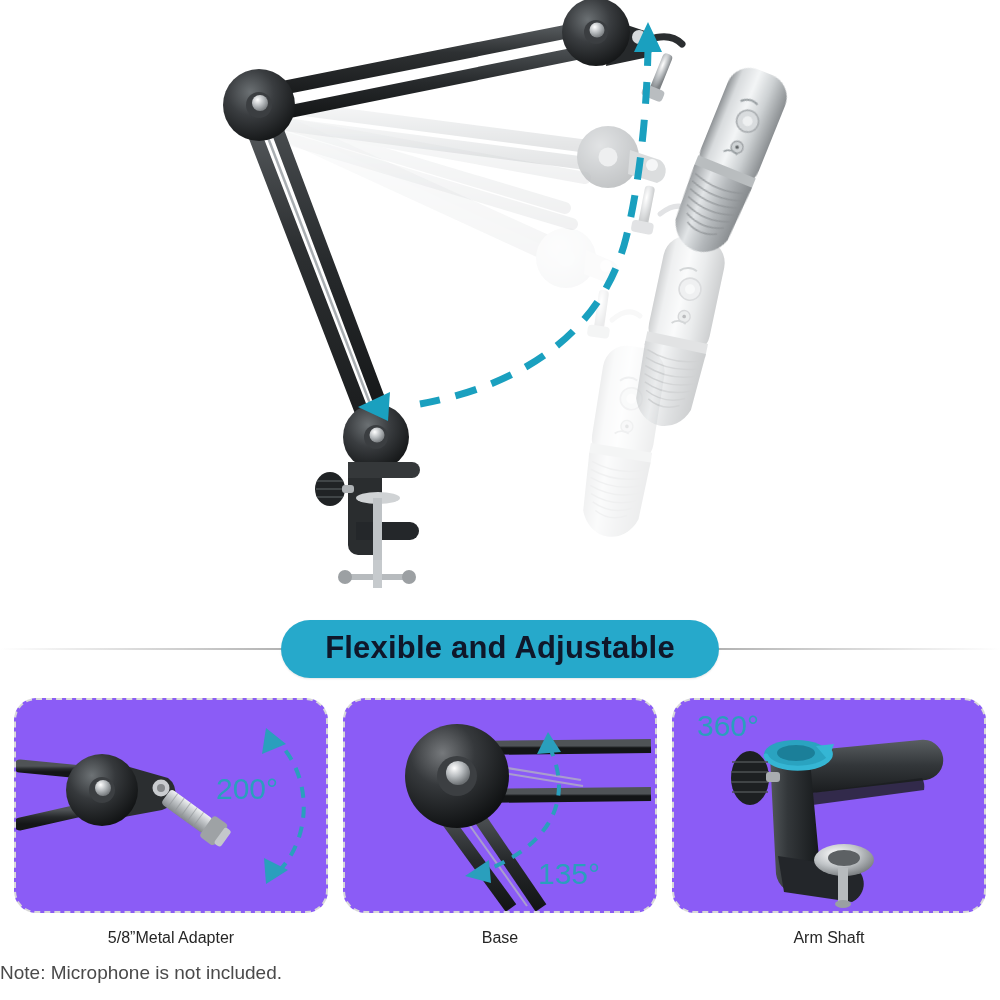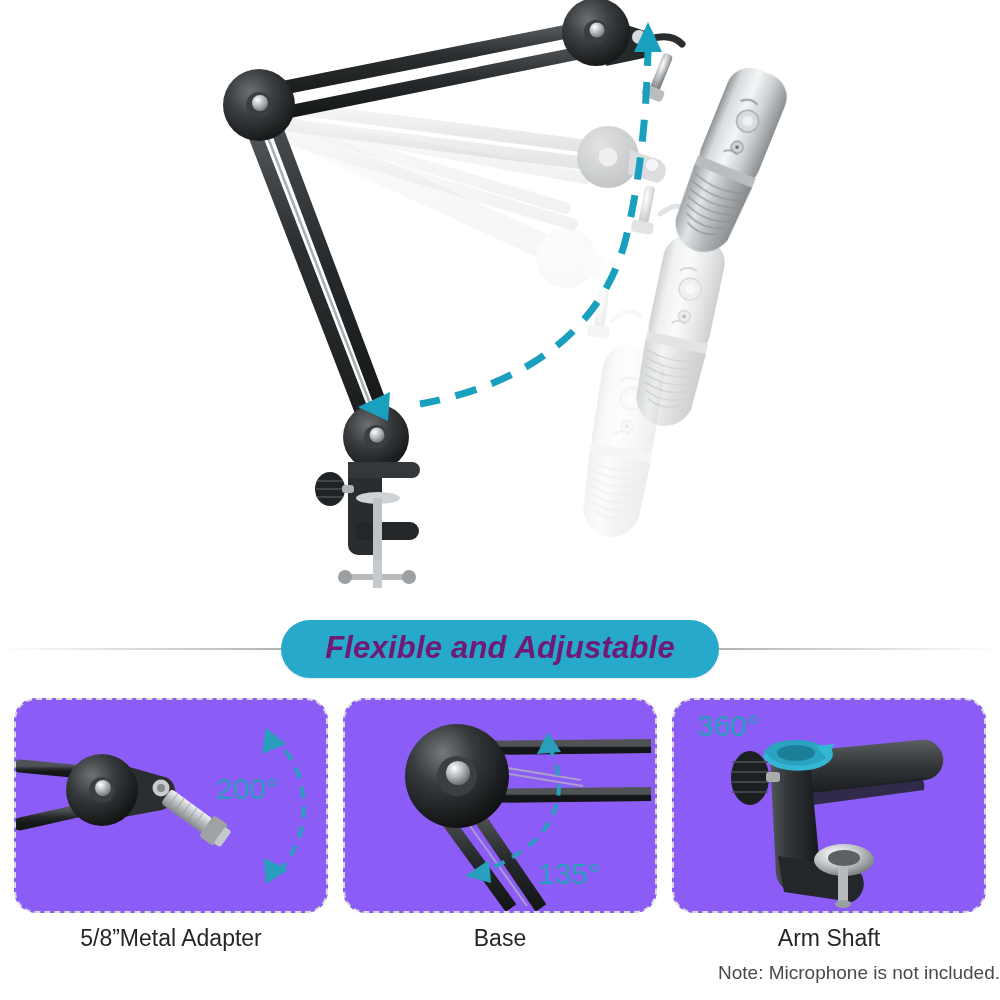--- a/index.html
+++ b/index.html
@@ -45,31 +45,30 @@
   .rule.left {
     background: linear-gradient(to right, rgba(200,200,200,0) 0%, rgba(185,185,185,0.85) 75%, rgba(170,170,170,0.95) 100%);
     margin-right: -14px;
   }
   .rule.right {
     background: linear-gradient(to left, rgba(200,200,200,0) 0%, rgba(185,185,185,0.85) 75%, rgba(170,170,170,0.95) 100%);
     margin-left: -14px;
   }
   .banner-pill {
     background: #26a9cb;
-    color: #701a75;
+    color: #0f172a;
     border-radius: 34px;
     padding: 9px 44px 12px 44px;
     font-size: 31px;
     font-weight: bold;
     letter-spacing: 0.2px;
     white-space: nowrap;
     box-shadow: 0 1px 2px rgba(0,0,0,0.10);
     z-index: 2;
     line-height: 1.2;
-    font-style: italic;
   }
 
   
   .panels {
     position: absolute;
     left: 0;
     top: 698px;
     width: 1000px;
     height: 222px;
     display: flex;
@@ -96,31 +95,31 @@
     width: 1000px;
     height: 42px;
     display: flex;
     justify-content: space-between;
     padding: 0 14px;
     box-sizing: border-box;
   }
   .caption {
     width: 314px;
     text-align: center;
-    font-size: 23px;
+    font-size: 16px;
     color: #262626;
     line-height: 36px;
   }
 
   .note {
     position: absolute;
     left: 0;
     top: 962px;
     width: 1000px;
-    text-align: right;
+    text-align: left;
     font-size: 19px;
     color: #4a4a4a;
   }
 </style>
 </head>
 <body>
 
 <div class="hero">
   <svg width="1000" height="600" viewBox="0 0 1000 600">
     <defs>

